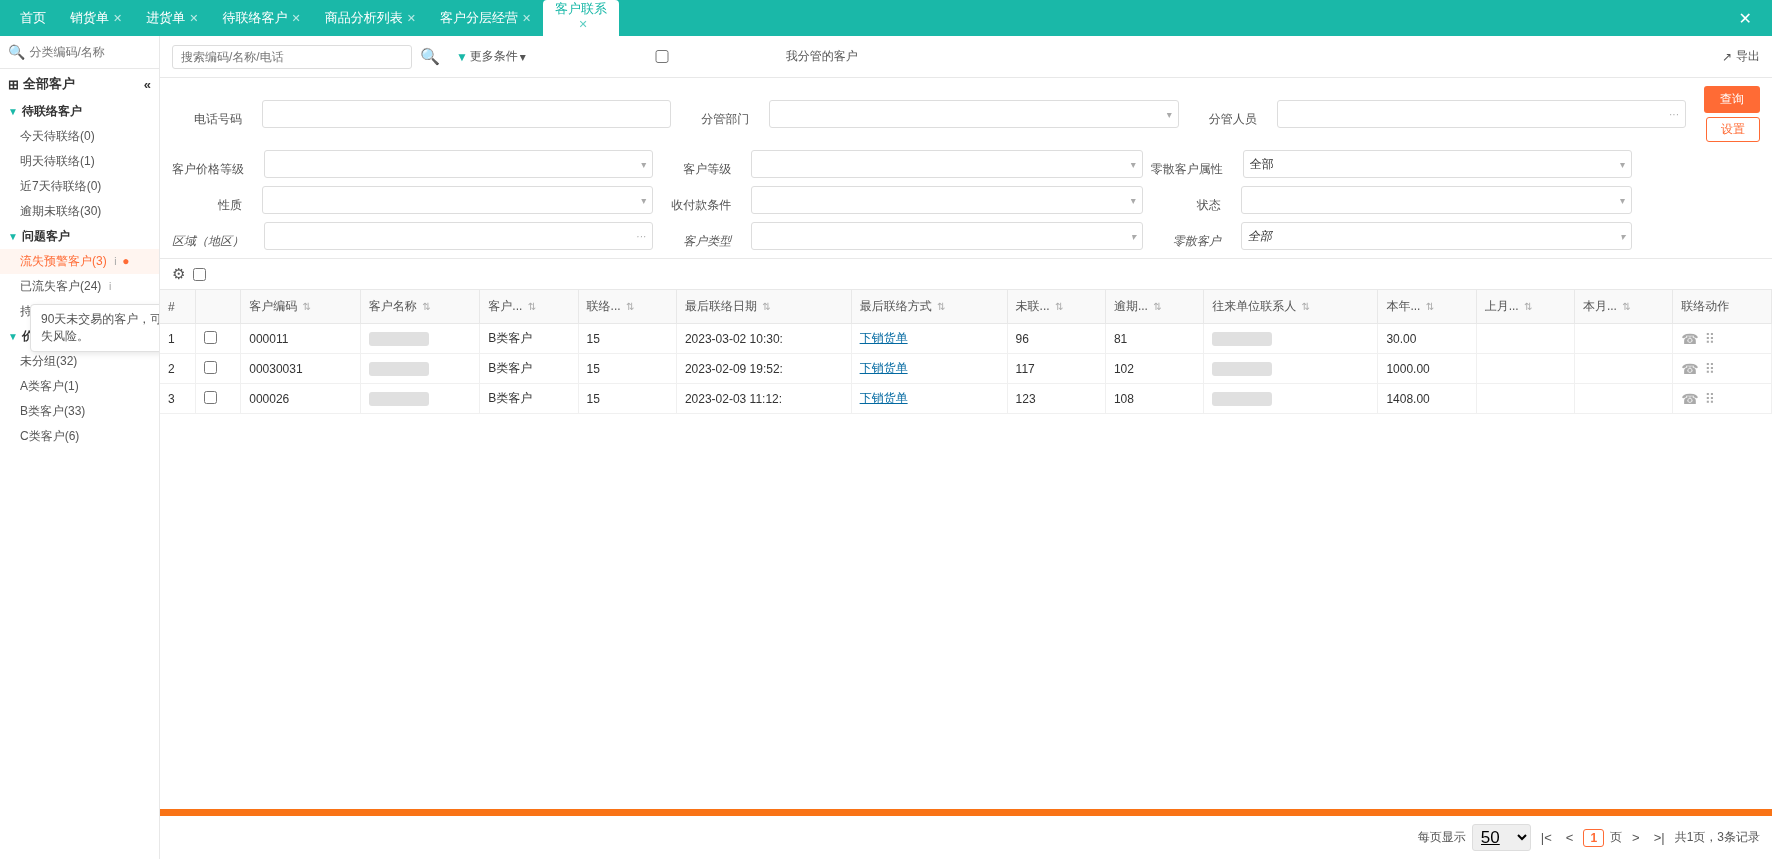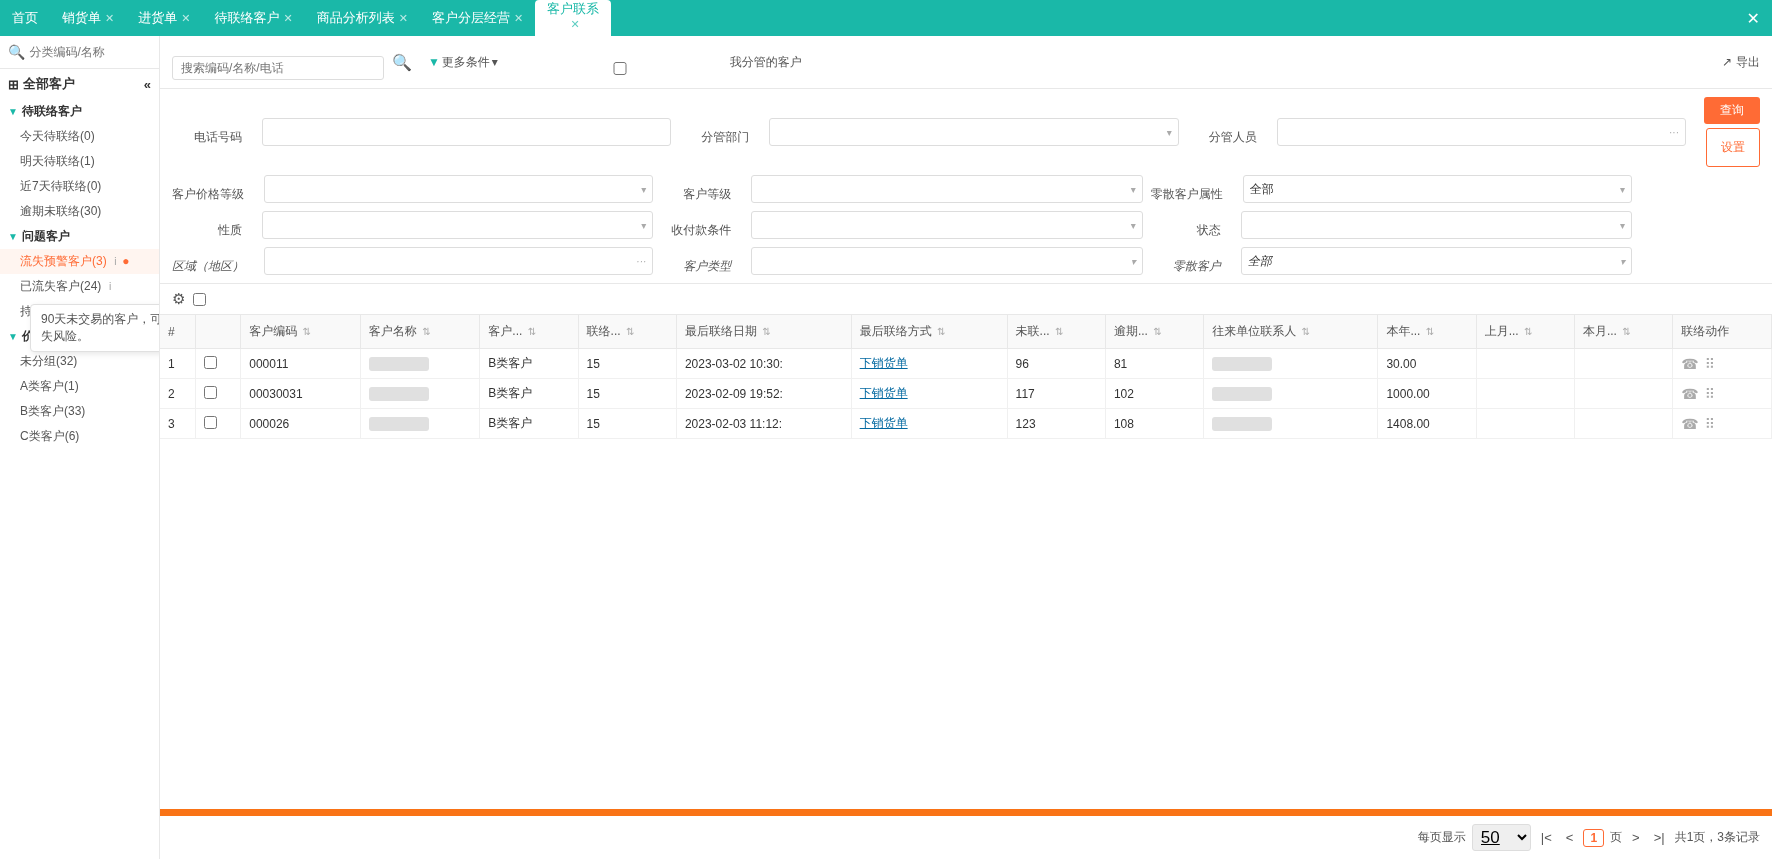--- a/index.html
+++ b/index.html
@@ -4,21 +4,21 @@
   <style>
     * { box-sizing: border-box; margin: 0; padding: 0; }
     body { font-family: 'Microsoft YaHei', Arial, sans-serif; font-size: 12px; background: #f5f5f5; color: #333; }
 
     
     .top-nav {
       background: #1ab8a8;
       display: flex;
       align-items: center;
       height: 36px;
-      padding: 0 0;
+      padding: 0 8px;
       color: #fff;
     }
     .top-nav .nav-item {
       padding: 0 12px;
       height: 36px;
       display: flex;
       align-items: center;
       cursor: pointer;
       white-space: nowrap;
       font-size: 13px;
@@ -151,23 +151,22 @@
       align-items: center;
       gap: 8px;
       border-bottom: 1px solid #e8e8e8;
       flex-shrink: 0;
     }
     .search-bar input {
       border: 1px solid #ddd;
       border-radius: 3px;
       padding: 4px 8px;
       font-size: 12px;
-      width: 212px;
+      width: 240px;
       outline: none;
-      margin-top: 12px;
     }
     .search-bar .search-btn {
       color: #1ab8a8;
       cursor: pointer;
       font-size: 16px;
     }
     .search-bar .filter-btn {
       color: #555;
       cursor: pointer;
       display: flex;
@@ -263,21 +262,21 @@
       border-radius: 3px;
       padding: 5px 16px;
       cursor: pointer;
       font-size: 12px;
     }
     .btn-settings {
       background: #fff;
       color: #ff6b35;
       border: 1px solid #ff6b35;
       border-radius: 3px;
-      padding: 10px 14px;
+      padding: 3px 14px;
       cursor: pointer;
       font-size: 12px;
       margin-left: 12px;
     }
 
     
     .table-toolbar {
       background: #fff;
       padding: 6px 12px;
       display: flex;

